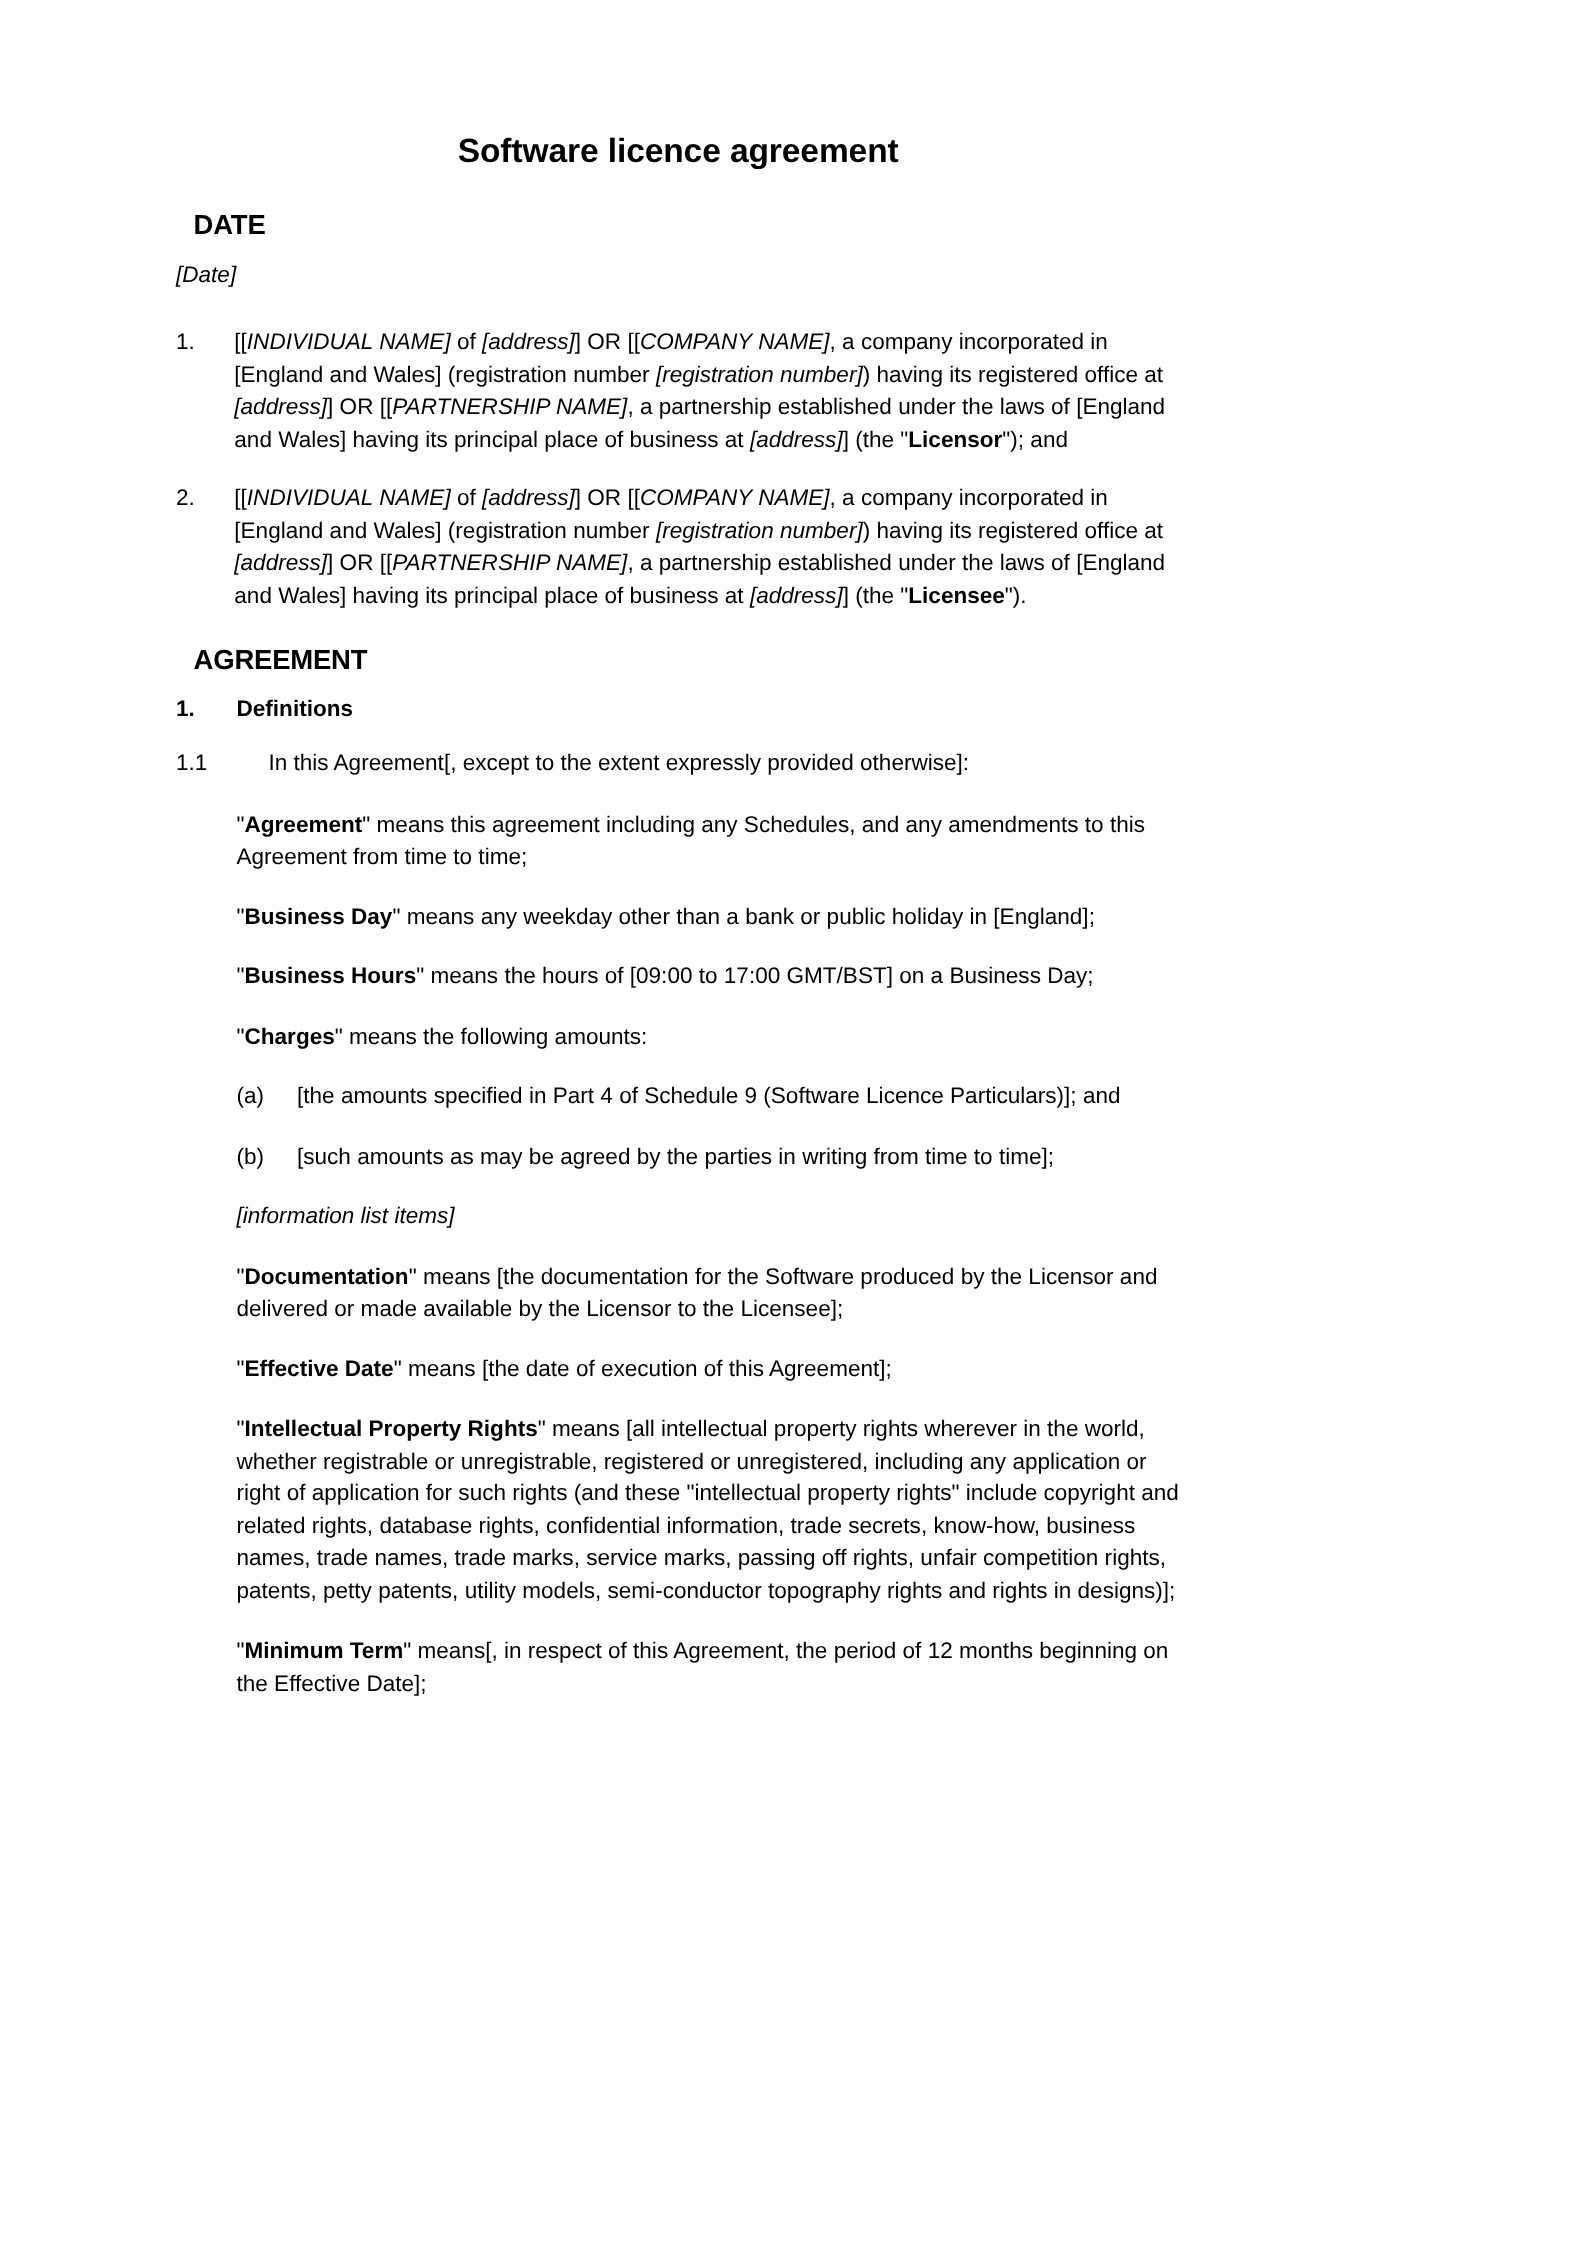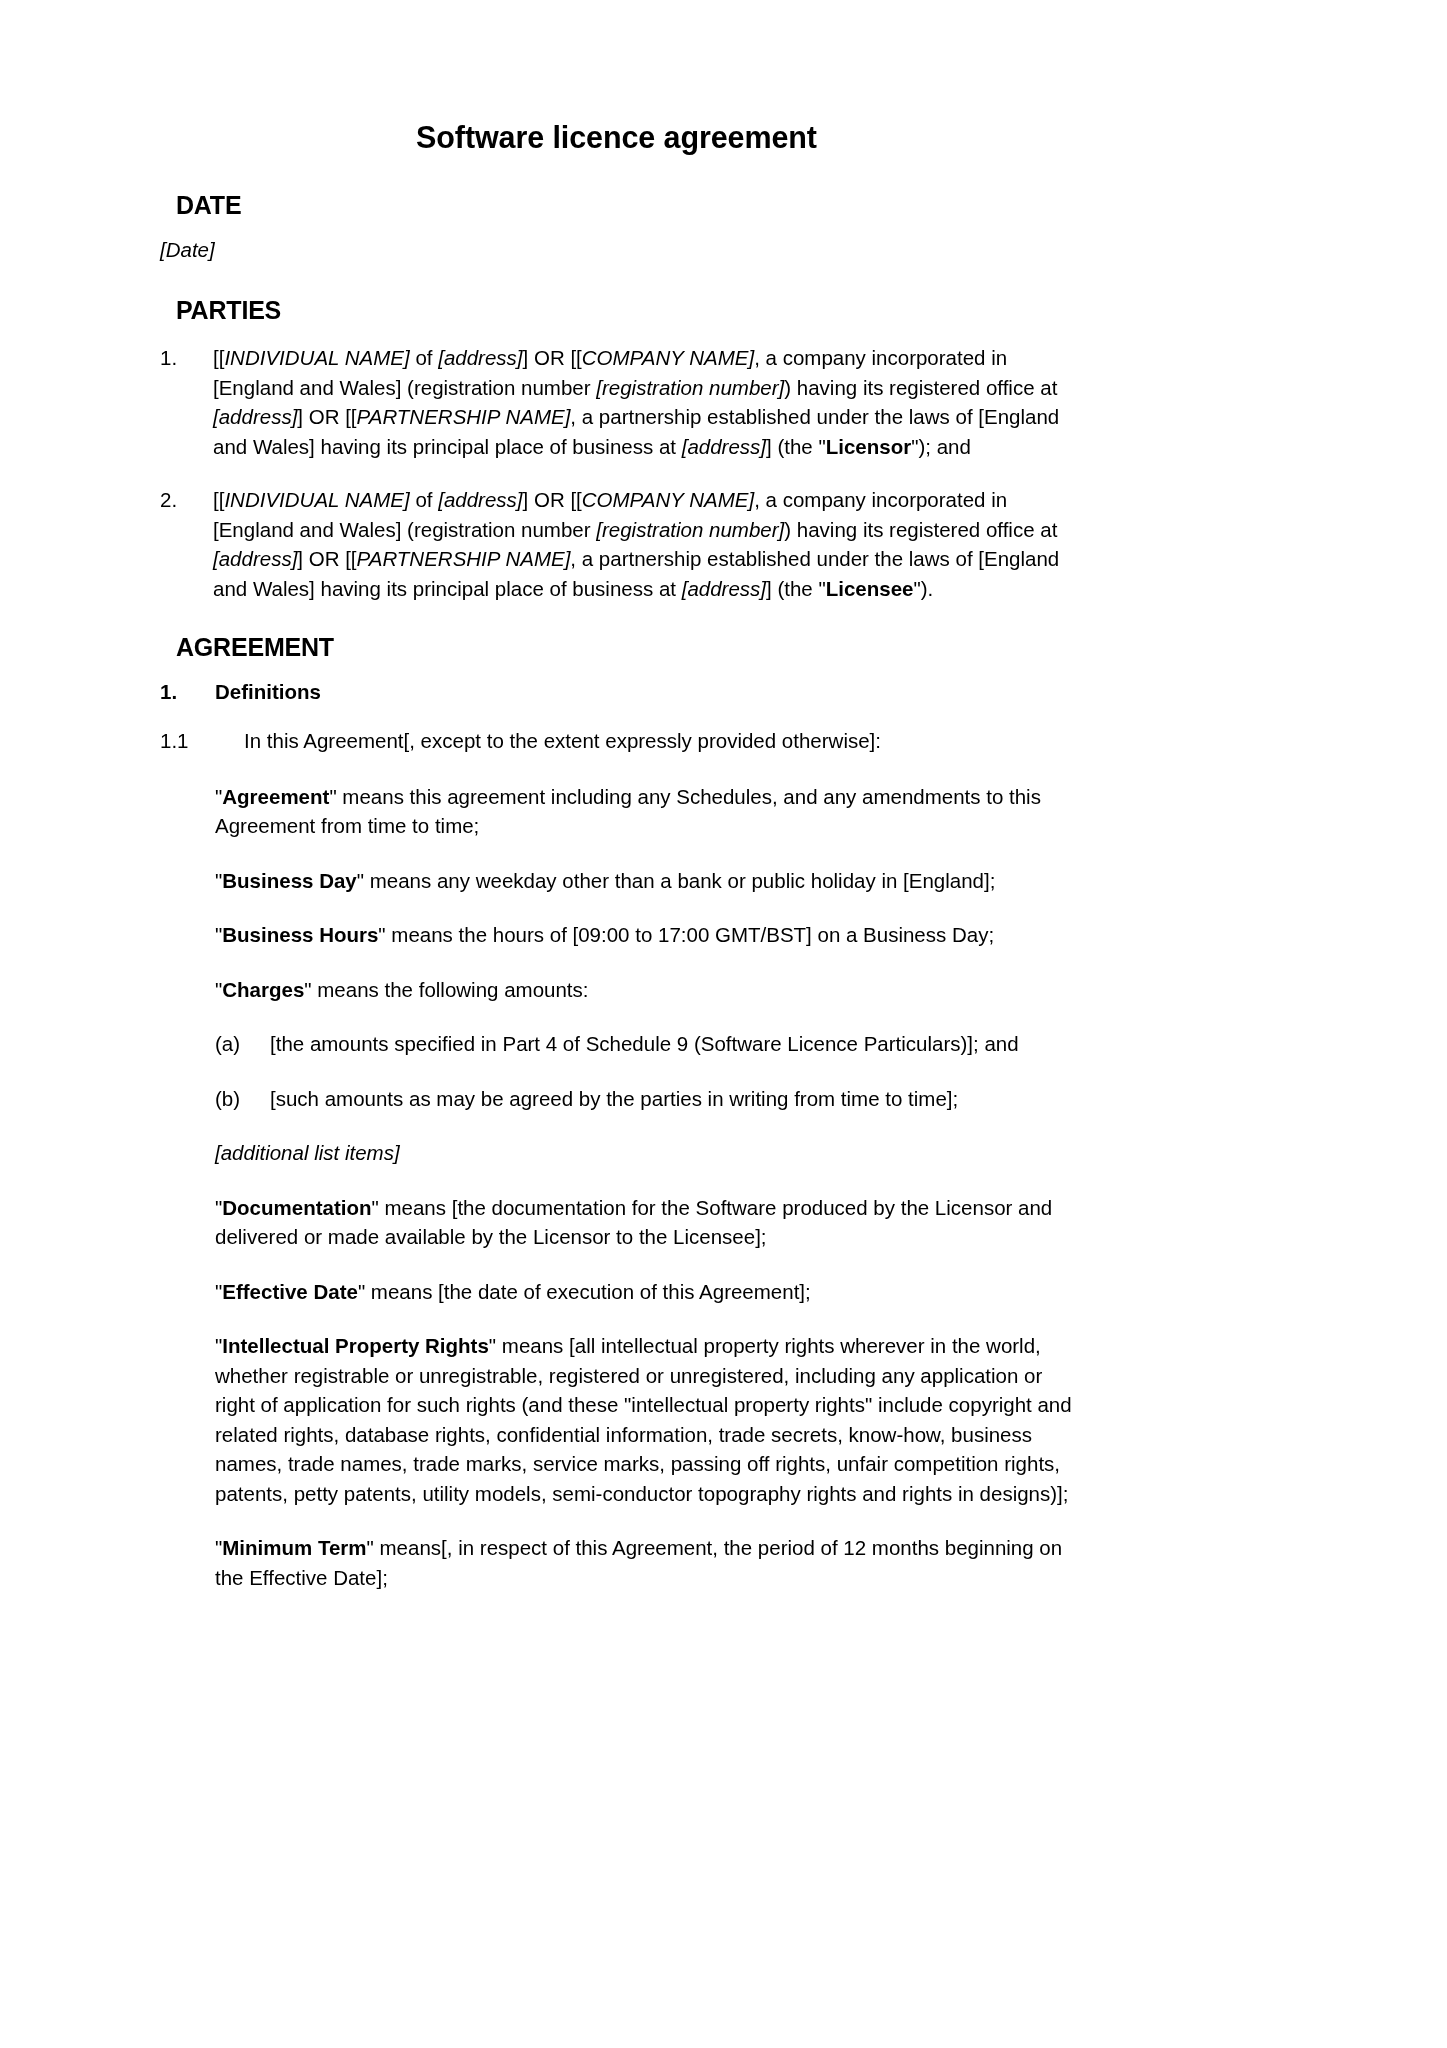--- a/index.html
+++ b/index.html
@@ -131,21 +131,20 @@
 <body>
 
 <div class="page">
 
   <h1 class="doc-title">Software licence agreement</h1>
 
   <h2 class="h1">DATE</h2>
 
   <p class="date-line">[Date]</p>
 
-  <h2 class="h1">PARTIES</h2>
 
   <div class="num-row">
     <div class="num">1.</div>
     <div class="body"><span>[[</span><span class="it">INDIVIDUAL NAME]</span><span> of </span><span class="it">[address]</span><span>] OR [[</span><span class="it">COMPANY NAME]</span><span>, a company incorporated in [England and Wales] (registration number </span><span class="it">[registration number]</span><span>) having its registered office at </span><span class="it">[address]</span><span>] OR [[</span><span class="it">PARTNERSHIP NAME]</span><span>, a partnership established under the laws of [England and Wales] having its principal place of business at </span><span class="it">[address]</span><span>] (the "</span><span class="bd">Licensor</span><span>"); and</span></div>
   </div>
 
   <div class="num-row">
     <div class="num">2.</div>
     <div class="body"><span>[[</span><span class="it">INDIVIDUAL NAME]</span><span> of </span><span class="it">[address]</span><span>] OR [[</span><span class="it">COMPANY NAME]</span><span>, a company incorporated in [England and Wales] (registration number </span><span class="it">[registration number]</span><span>) having its registered office at </span><span class="it">[address]</span><span>] OR [[</span><span class="it">PARTNERSHIP NAME]</span><span>, a partnership established under the laws of [England and Wales] having its principal place of business at </span><span class="it">[address]</span><span>] (the "</span><span class="bd">Licensee</span><span>").</span></div>
   </div>
@@ -173,21 +172,21 @@
   <div class="letter-row">
     <div class="num">(a)</div>
     <div class="body">[the amounts specified in Part 4 of Schedule 9 (Software Licence Particulars)]; and</div>
   </div>
 
   <div class="letter-row">
     <div class="num">(b)</div>
     <div class="body">[such amounts as may be agreed by the parties in writing from time to time];</div>
   </div>
 
-  <p class="defn it">[additional list items]</p>
+  <p class="defn it">[information list items]</p>
 
   <p class="defn">"<span class="bd">Documentation</span><span>" means [the documentation for the Software produced by the Licensor and delivered or made available by the Licensor to the Licensee];</span></p>
 
   <p class="defn">"<span class="bd">Effective Date</span><span>" means [the date of execution of this Agreement];</span></p>
 
   <p class="defn">"<span class="bd">Intellectual Property Rights</span><span>" means [all intellectual property rights wherever in the world, whether registrable or unregistrable, registered or unregistered, including any application or right of application for such rights (and these "intellectual property rights" include copyright and related rights, database rights, confidential information, trade secrets, know-how, business names, trade names, trade marks, service marks, passing off rights, unfair competition rights, patents, petty patents, utility models, semi-conductor topography rights and rights in designs)];</span></p>
 
   <p class="defn">"<span class="bd">Minimum Term</span><span>" means[, in respect of this Agreement, the period of 12 months beginning on the Effective Date];</span></p>
 
 </div>

